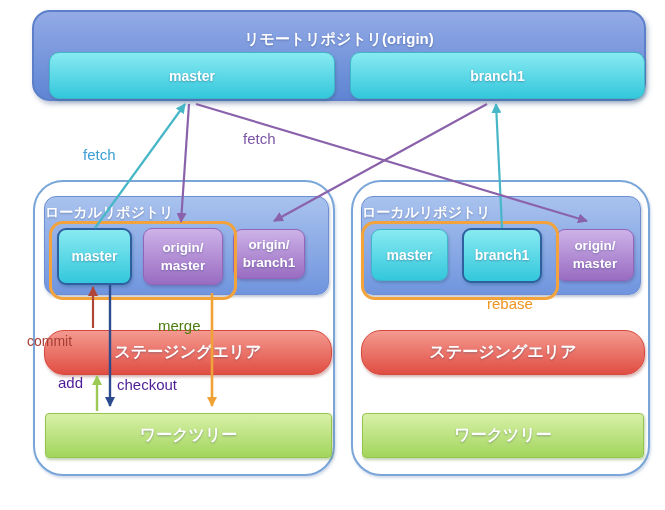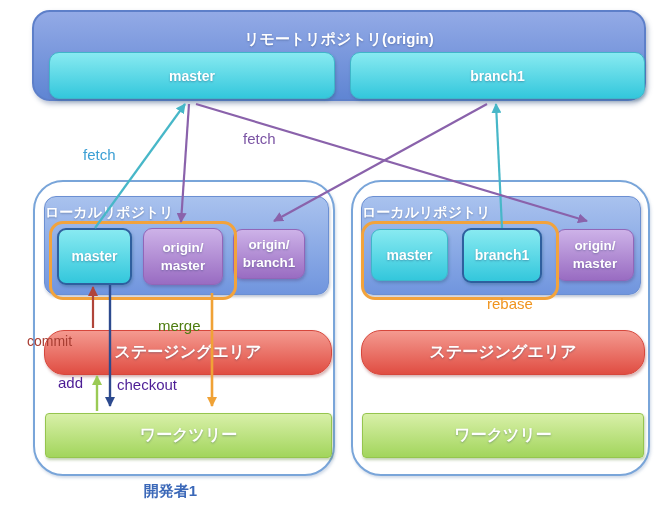--- a/index.html
+++ b/index.html
@@ -93,21 +93,20 @@
       <div class="box cyan mini current" style="left:12px;top:31px;width:75px;height:57px;font-size:14px;">master</div>
       <div class="box purple mini" style="left:98px;top:31px;width:80px;height:57px;">origin/
 master</div>
       <div class="box purple mini" style="left:188px;top:32px;width:72px;height:50px;">origin/
 branch1</div>
       <div class="group-outline" style="left:4px;top:24px;width:182px;height:73px;"></div>
     </div>
     <div class="box staging" style="left:9px;top:148px;width:288px;height:45px;">ステージングエリア</div>
     <div class="box worktree" style="left:10px;top:231px;width:287px;height:45px;">ワークツリー</div>
   </div>
-  <div class="dev-label d1">開発者1</div>
 
   <div class="dev dev2">
     <div class="local-repo">
       <div class="local-title">ローカルリポジトリ</div>
       <div class="box cyan mini" style="left:9px;top:32px;width:77px;height:52px;font-size:14px;">master</div>
       <div class="box cyan mini current" style="left:100px;top:31px;width:80px;height:55px;font-size:14px;">branch1</div>
       <div class="box purple mini" style="left:194px;top:32px;width:78px;height:52px;">origin/
 master</div>
       <div class="group-outline" style="left:-1px;top:24px;width:192px;height:73px;"></div>
     </div>

